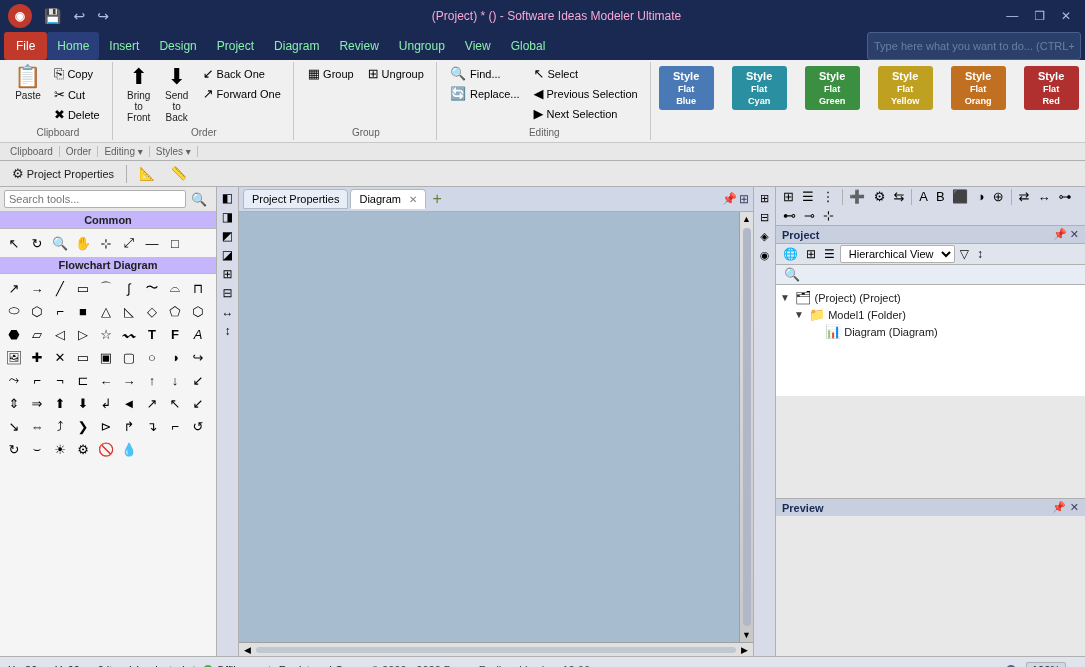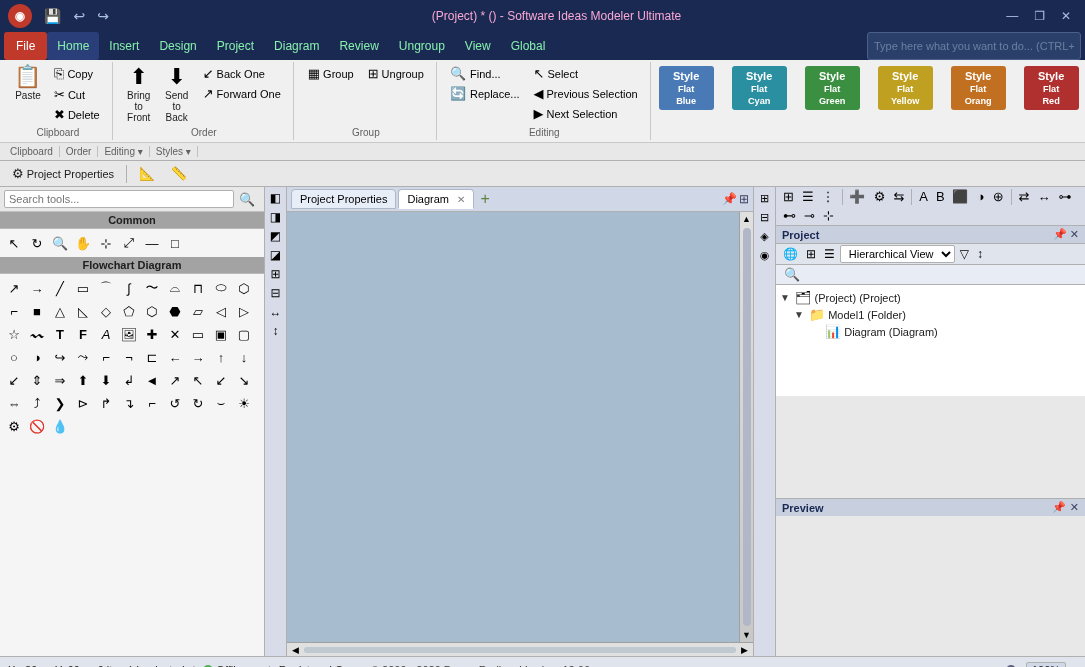--- a/index.html
+++ b/index.html
@@ -49,25 +49,25 @@
     
     #toolbar2 { background: #e8e8e8; border-bottom: 1px solid #b0b0b0; height: 26px; display: flex; align-items: center; gap: 4px; padding: 0 6px; }
     #toolbar2 .tb2-item { display: flex; align-items: center; gap: 3px; padding: 2px 6px; cursor: pointer; border-radius: 2px; font-size: 11px; color: #202020; }
     #toolbar2 .tb2-sep { width: 1px; height: 18px; background: #b0b0b0; margin: 0 2px; }
     #toolbar2 .tb2-icon { font-size: 13px; }
 
     
     #main-layout { display: flex; height: calc(667px - 32px - 28px - 86px - 26px - 26px); }
 
     
-    #left-panel { width: 265px; background: #f5f5f5; border-right: 1px solid #b0b0b0; display: flex; flex-direction: column; overflow: hidden; }
+    #left-panel { width: 217px; background: #f5f5f5; border-right: 1px solid #b0b0b0; display: flex; flex-direction: column; overflow: hidden; }
     #search-tools { display: flex; align-items: center; padding: 3px 4px; background: #e8e8e8; border-bottom: 1px solid #c0c0c0; gap: 2px; }
     #search-tools input { flex: 1; border: 1px solid #b0b0b0; border-radius: 2px; padding: 2px 4px; font-size: 11px; }
     #search-tools .search-btn { font-size: 13px; cursor: pointer; padding: 1px 4px; }
-    .panel-section-header { background: #a3a3a3; padding: 2px 8px; font-size: 11px; font-weight: bold; color: #202020; border-bottom: 1px solid #b8b8b8; text-align: center; }
+    .panel-section-header { background: #c4b5fd; padding: 2px 8px; font-size: 11px; font-weight: bold; color: #202020; border-bottom: 1px solid #b8b8b8; text-align: center; }
     .panel-section-header.blue { background: #3a6bb0; color: white; }
     .tools-grid { display: flex; flex-wrap: wrap; padding: 3px; gap: 1px; }
     .tool-icon { width: 22px; height: 22px; display: flex; align-items: center; justify-content: center; cursor: pointer; border: 1px solid transparent; border-radius: 2px; font-size: 13px; }
 
     
     #center-area { flex: 1; display: flex; flex-direction: column; overflow: hidden; }
     #tabs-bar { background: #d0d8e8; border-bottom: 1px solid #b0b0b0; display: flex; align-items: center; padding: 2px 4px; gap: 2px; }
     .tab-item { display: flex; align-items: center; gap: 4px; padding: 3px 8px; background: #e8eef8; border: 1px solid #b0b8c8; border-radius: 4px 4px 0 0; cursor: pointer; font-size: 11px; }
     .tab-item.active { background: white; border-bottom-color: white; }
     .tab-close { font-size: 10px; color: #808080; cursor: pointer; margin-left: 4px; }

